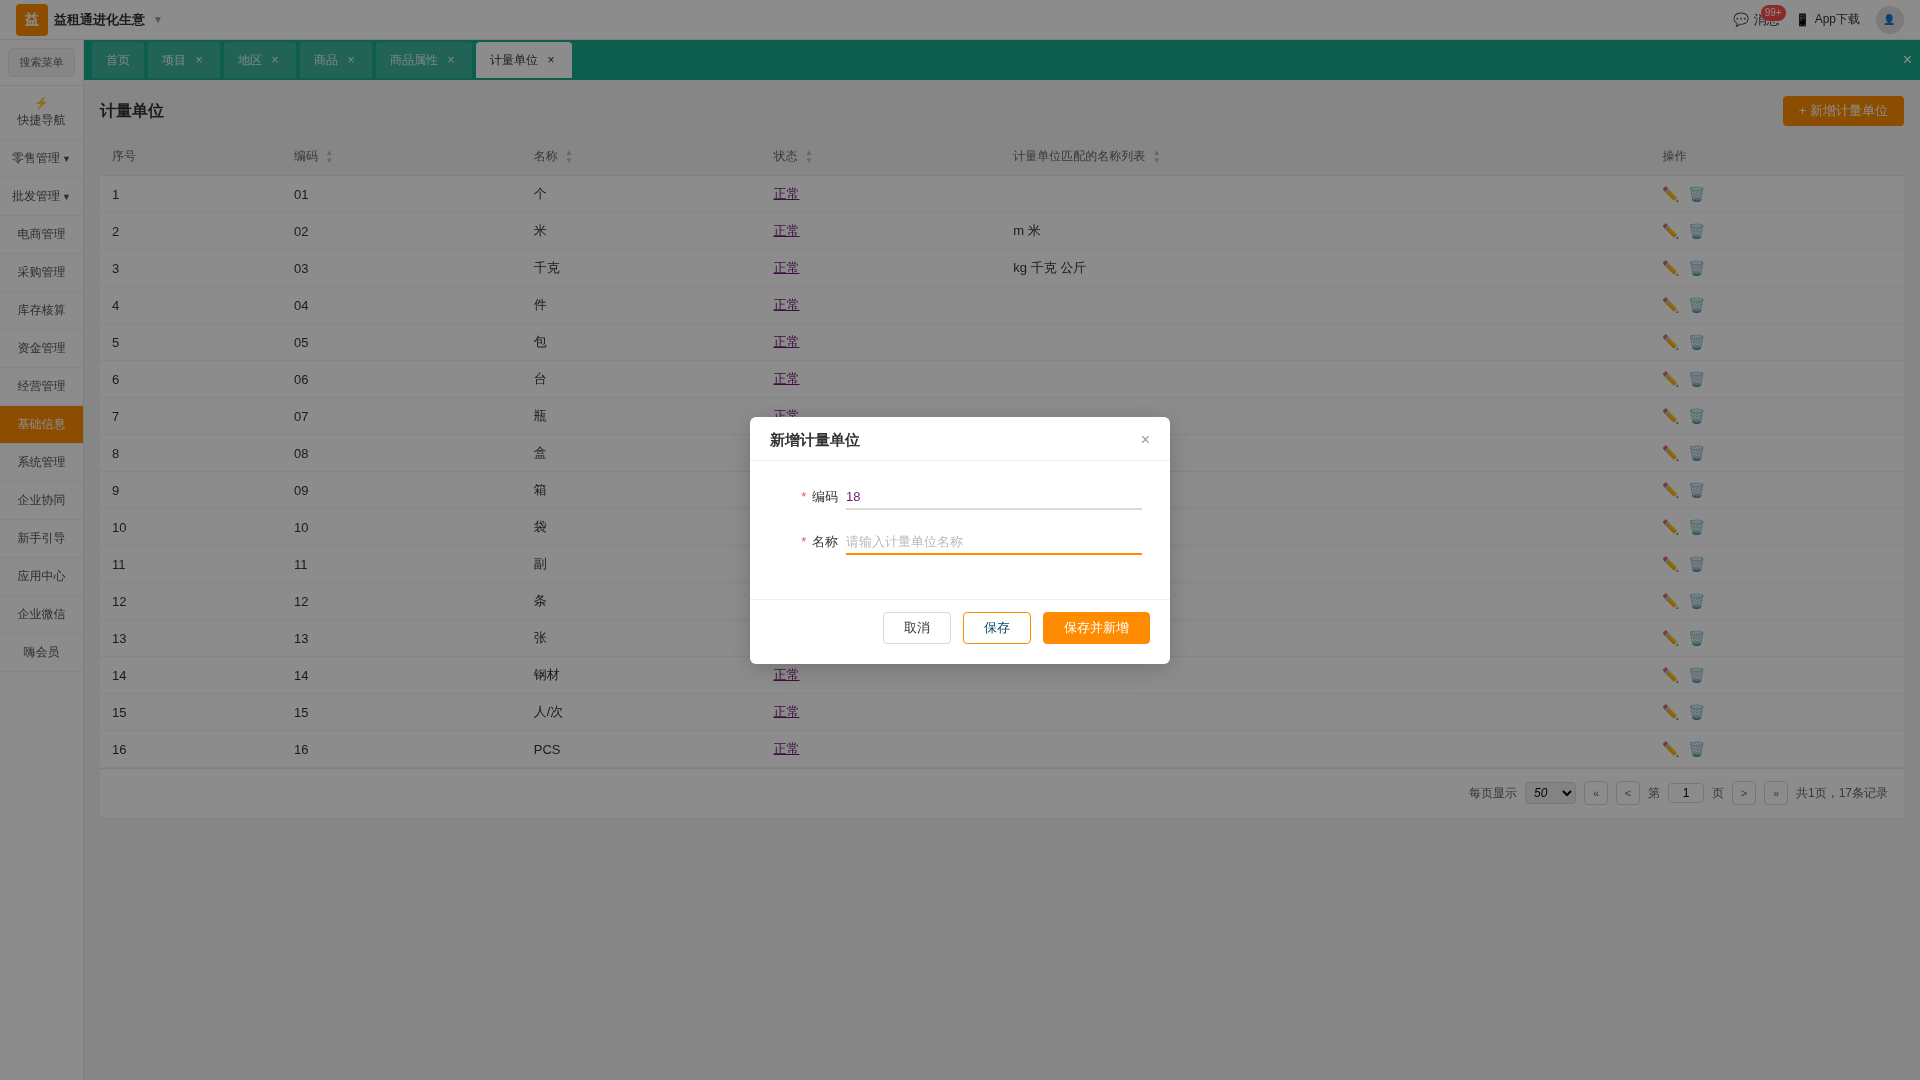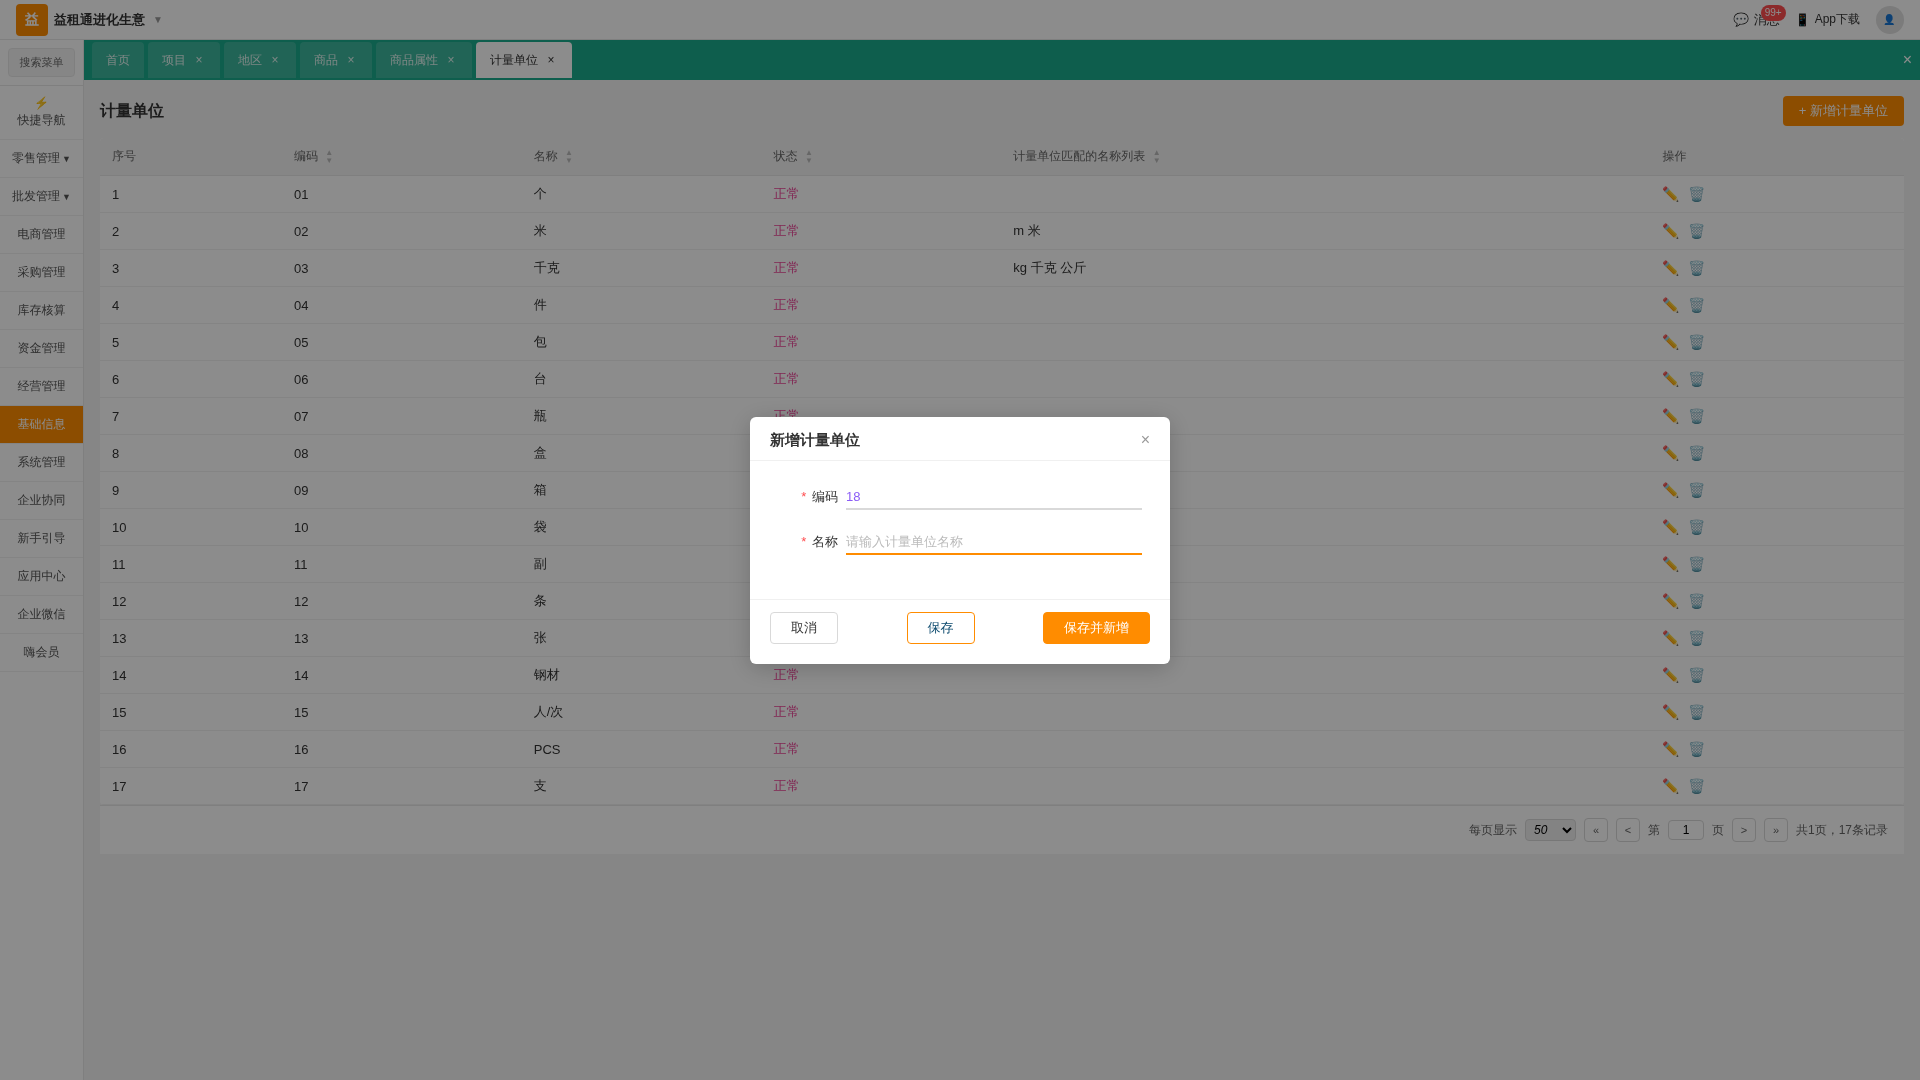--- a/index.html
+++ b/index.html
@@ -45,44 +45,44 @@
     .add-btn { background: #ff8c00; color: #fff; border: none; border-radius: 4px; padding: 6px 16px; cursor: pointer; font-size: 13px; }
 
     
     .table-container { background: #fff; border-radius: 4px; overflow: hidden; }
     table { width: 100%; border-collapse: collapse; }
     thead tr { background: #f5f5f5; }
     th { padding: 10px 12px; text-align: left; font-weight: 500; color: #666; font-size: 12px; border-bottom: 1px solid #e8e8e8; white-space: nowrap; }
     th .sort-arrows { display: inline-flex; flex-direction: column; margin-left: 4px; vertical-align: middle; }
     th .sort-arrows span { font-size: 8px; line-height: 1; color: #bbb; }
     td { padding: 9px 12px; border-bottom: 1px solid #f0f0f0; font-size: 13px; color: #333; }
-    .status-normal { color: #ec4899; }
+    .status-normal { color: #701a75; text-decoration: underline; }
     .action-btns { display: flex; gap: 8px; }
     .action-btn { cursor: pointer; color: #999; font-size: 14px; }
 
     
     .pagination-bar { display: flex; align-items: center; justify-content: flex-end; padding: 12px 16px; background: #fff; border-top: 1px solid #e8e8e8; gap: 8px; font-size: 12px; color: #666; }
     .page-size-select { border: 1px solid #d9d9d9; border-radius: 4px; padding: 2px 4px; font-size: 12px; font-style: italic; }
     .page-nav-btn { width: 24px; height: 24px; border: 1px solid #d9d9d9; background: #fff; border-radius: 4px; cursor: pointer; display: flex; align-items: center; justify-content: center; font-size: 11px; color: #666; }
     .page-input { width: 36px; border: 1px solid #d9d9d9; border-radius: 4px; padding: 2px 4px; text-align: center; font-size: 12px; }
 
     
     .modal-overlay { position: fixed; top: 0; left: 0; width: 1920px; height: 1080px; background: rgba(0,0,0,0.45); z-index: 1000; display: flex; align-items: center; justify-content: center; }
     .modal { background: #fff; border-radius: 6px; width: 420px; box-shadow: 0 4px 24px rgba(0,0,0,0.2); }
     .modal-header { display: flex; align-items: center; justify-content: space-between; padding: 14px 20px 10px; border-bottom: 1px solid #f0f0f0; }
     .modal-title { font-size: 15px; font-weight: 600; color: #333; }
     .modal-close { cursor: pointer; color: #999; font-size: 16px; }
     .modal-body { padding: 24px 28px; }
     .form-row { display: flex; align-items: center; margin-bottom: 20px; }
     .form-label { width: 60px; text-align: right; font-size: 13px; color: #333; flex-shrink: 0; margin-right: 8px; }
     .form-label .required { color: #ff4d4f; margin-right: 2px; }
-    .form-input { flex: 1; border: none; border-bottom: 2px solid #d9d9d9; padding: 4px 0; font-size: 13px; outline: none; color: #8b5cf6; }
+    .form-input { flex: 1; border: none; border-bottom: 2px solid #d9d9d9; padding: 4px 0; font-size: 13px; outline: none; color: #701a75; }
     .form-input.active-input { border-bottom-color: #ff8c00; }
     .form-input::placeholder { color: #bbb; }
-    .modal-footer { display: flex; align-items: center; justify-content: space-between; padding: 12px 20px 20px; gap: 12px; border-top: 1px solid #f0f0f0; }
+    .modal-footer { display: flex; align-items: center; justify-content: flex-end; padding: 12px 20px 20px; gap: 12px; border-top: 1px solid #f0f0f0; }
     .btn-cancel { border: 1px solid #d9d9d9; background: #fff; color: #333; padding: 6px 20px; border-radius: 4px; cursor: pointer; font-size: 13px; }
     .btn-save { border: 1px solid #ff8c00; background: #fff; color: #0c4a6e; padding: 6px 20px; border-radius: 4px; cursor: pointer; font-size: 13px; }
     .btn-save-new { background: #ff8c00; color: #fff; border: 1px solid #ff8c00; padding: 6px 20px; border-radius: 4px; cursor: pointer; font-size: 13px; }
   </style>
 </head>
 <body>
 
 <div class="app-container">
 
   <div class="top-bar">
@@ -436,33 +436,20 @@
       <td>PCS</td>
       <td class="status-normal">正常</td>
       <td></td>
       <td>
         <div class="action-btns">
           <span class="action-btn" title="编辑">✏️</span>
           <span class="action-btn" title="删除">🗑️</span>
         </div>
       </td>
     </tr>
-                <tr>
-      <td>17</td>
-      <td>17</td>
-      <td>支</td>
-      <td class="status-normal">正常</td>
-      <td></td>
-      <td>
-        <div class="action-btns">
-          <span class="action-btn" title="编辑">✏️</span>
-          <span class="action-btn" title="删除">🗑️</span>
-        </div>
-      </td>
-    </tr>
               </tbody>
           </table>
         </div>
 
         <div class="pagination-bar">
           <span>每页显示</span>
           <select class="page-size-select">
             <option>50</option>
             <option>100</option>
             <option>200</option>

